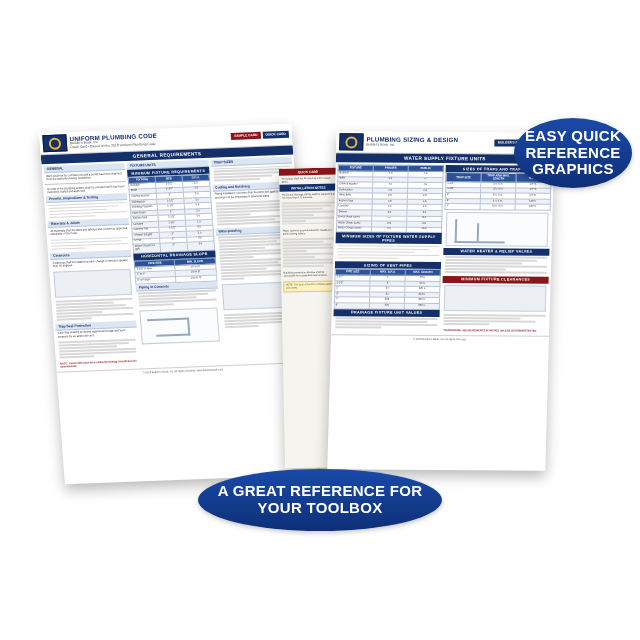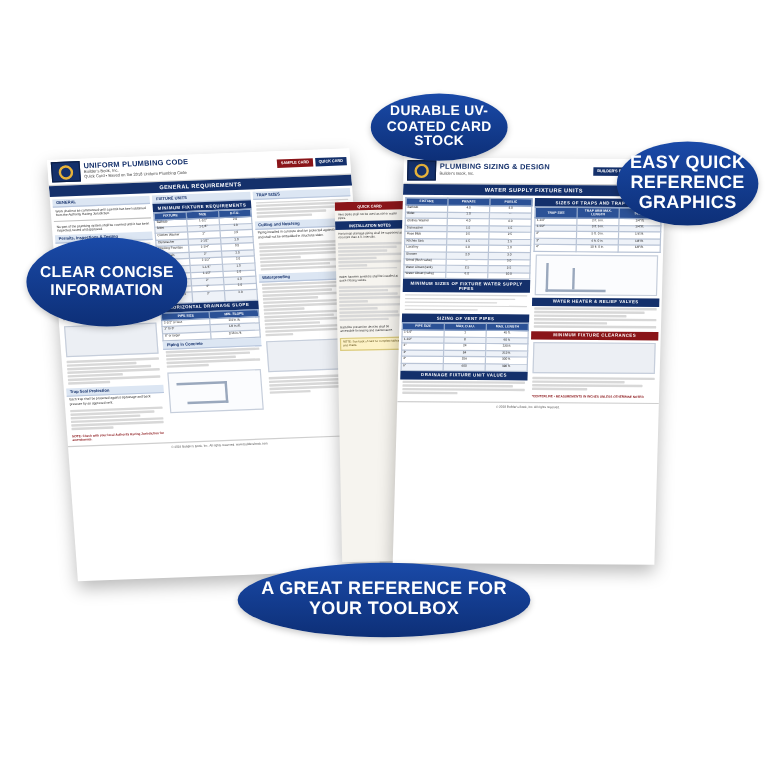--- a/index.html
+++ b/index.html
@@ -646,18 +646,16 @@
             <div class="ln w90"></div>
           <div class="ln w45"></div>
         </div>
         <div class="note-red">*CENTERLINE • MEASUREMENTS IN INCHES UNLESS OTHERWISE NOTED</div>
       </div>
     </div>
 
     <div class="footer-line">© 2018 Builder's Book, Inc. All rights reserved.</div>
   </div>
 
-  <div class="bubble" id="bubble-durable">DURABLE UV-COATED CARD STOCK</div>
   <div class="bubble" id="bubble-easy">EASY QUICK REFERENCE GRAPHICS</div>
-  <div class="bubble" id="bubble-clear">CLEAR CONCISE INFORMATION</div>
   <div class="bubble" id="bubble-toolbox">A GREAT REFERENCE FOR YOUR TOOLBOX</div>
 
 </div>
 
 </body></html>

